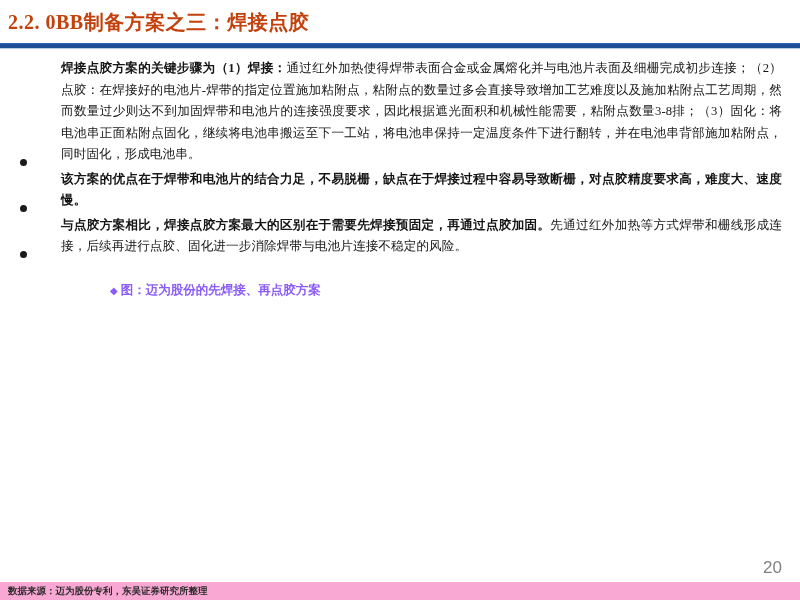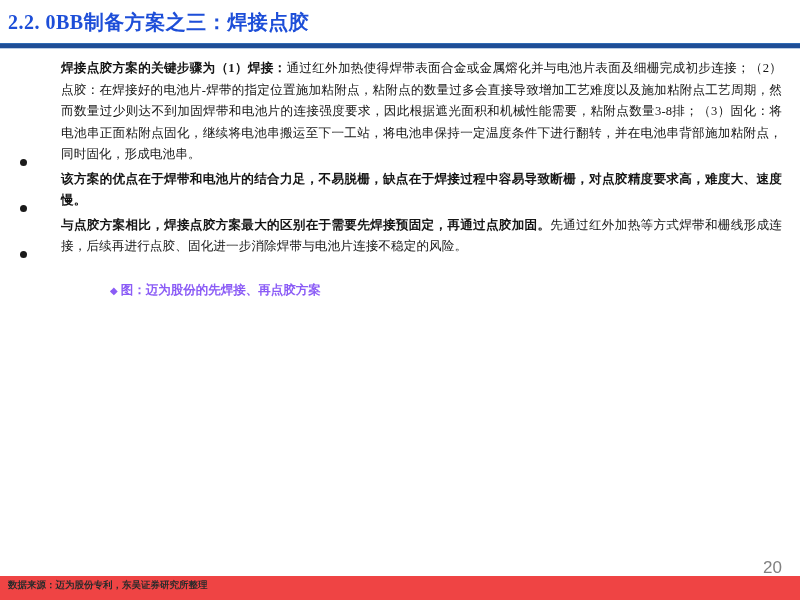--- a/index.html
+++ b/index.html
@@ -21,21 +21,21 @@
     left: 0; top: 0;
     width: 800px;
     height: 46px;
   }
   .slide-title {
     position: absolute;
     left: 8px;
     top: 9px;
     font-size: 20px;
     font-weight: bold;
-    color: #1d4ed8;
+    color: #c2410c;
     letter-spacing: 0.5px;
     white-space: nowrap;
   }
   .header-rule {
     position: absolute;
     left: 0;
     top: 43px;
     width: 800px;
     height: 4px;
     background: #1f4e96;
@@ -184,22 +184,22 @@
     bottom: 22px;
     font-size: 17px;
     color: #808080;
     font-family: Liberation Sans, sans-serif;
   }
   .source-bar {
     position: absolute;
     left: 0;
     bottom: 0;
     width: 800px;
-    height: 24px;
-    background: #ef4444;
+    height: 18px;
+    background: #f9a8d4;
   }
   .source-text {
     position: absolute;
     left: 8px;
     top: 2px;
     font-size: 9.5px;
     line-height: 14px;
     color: #2b2b2b;
     font-weight: bold;
     white-space: nowrap;

